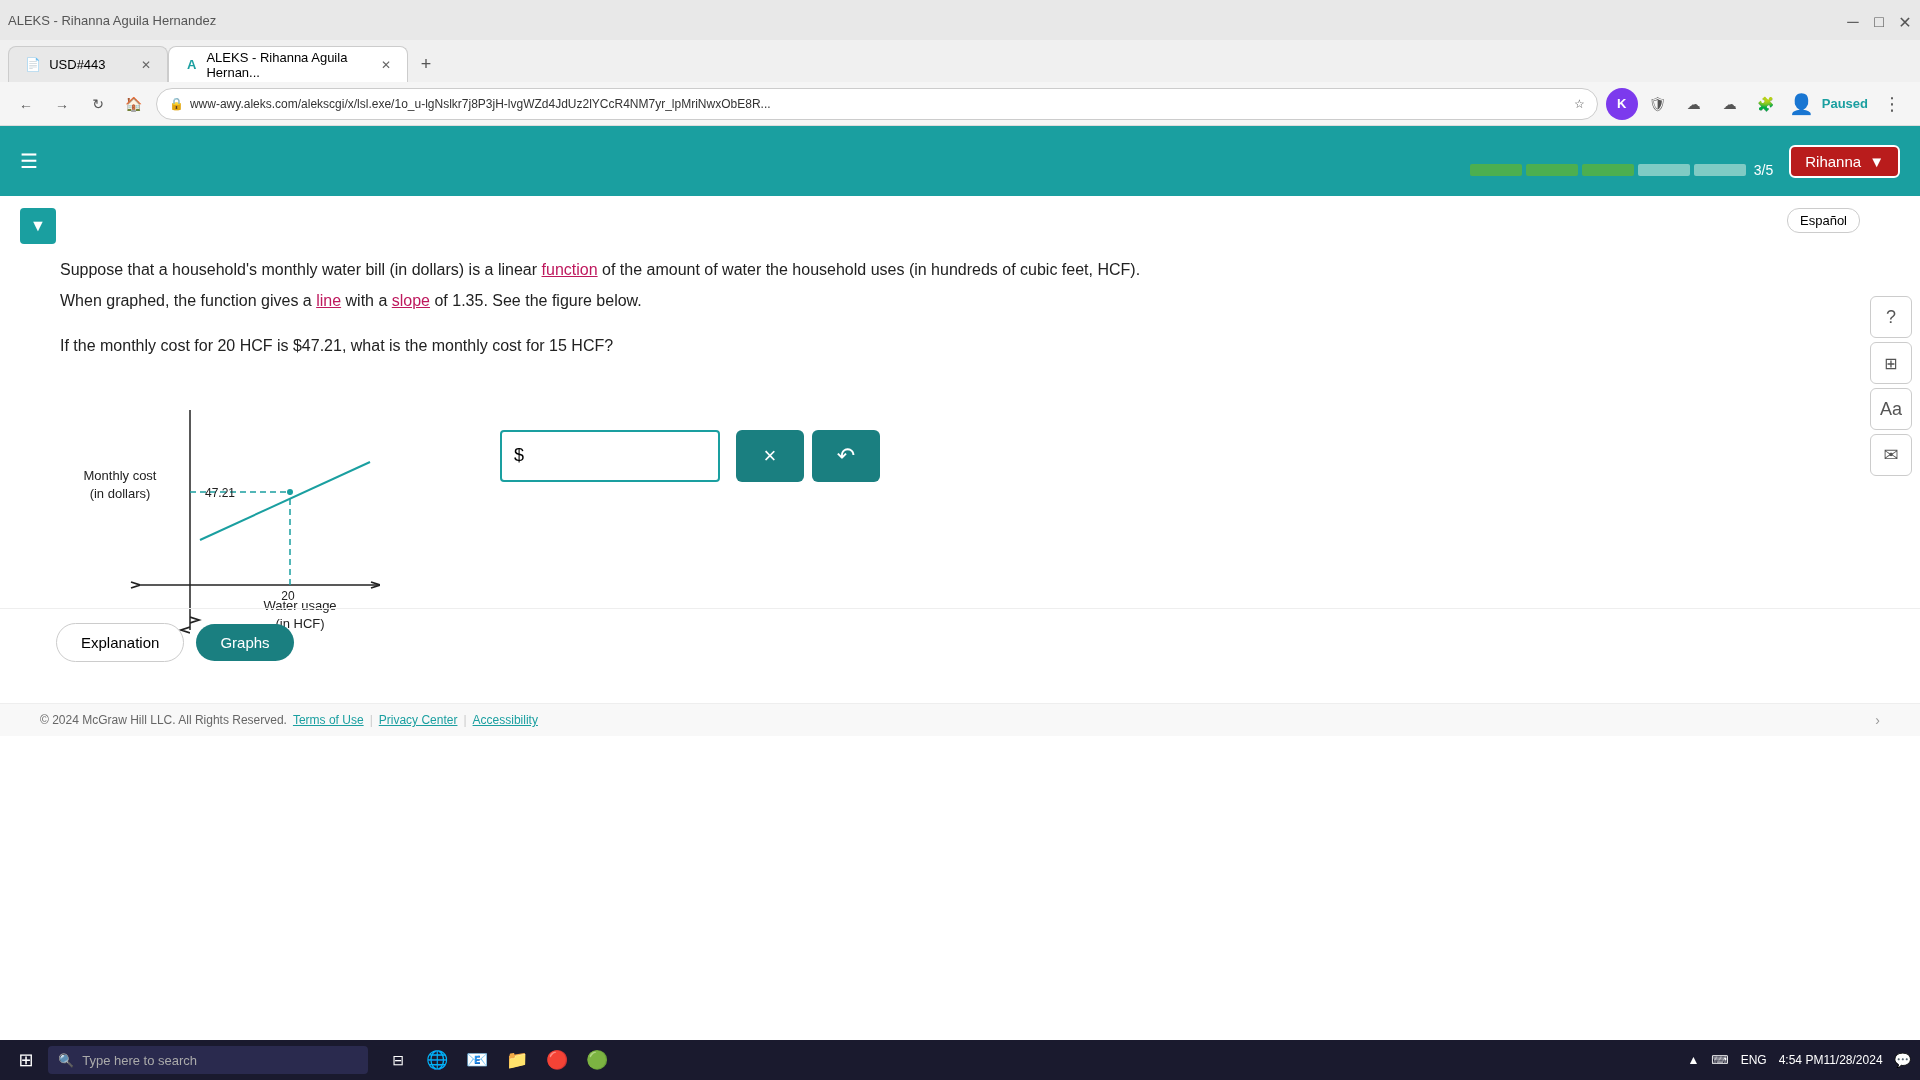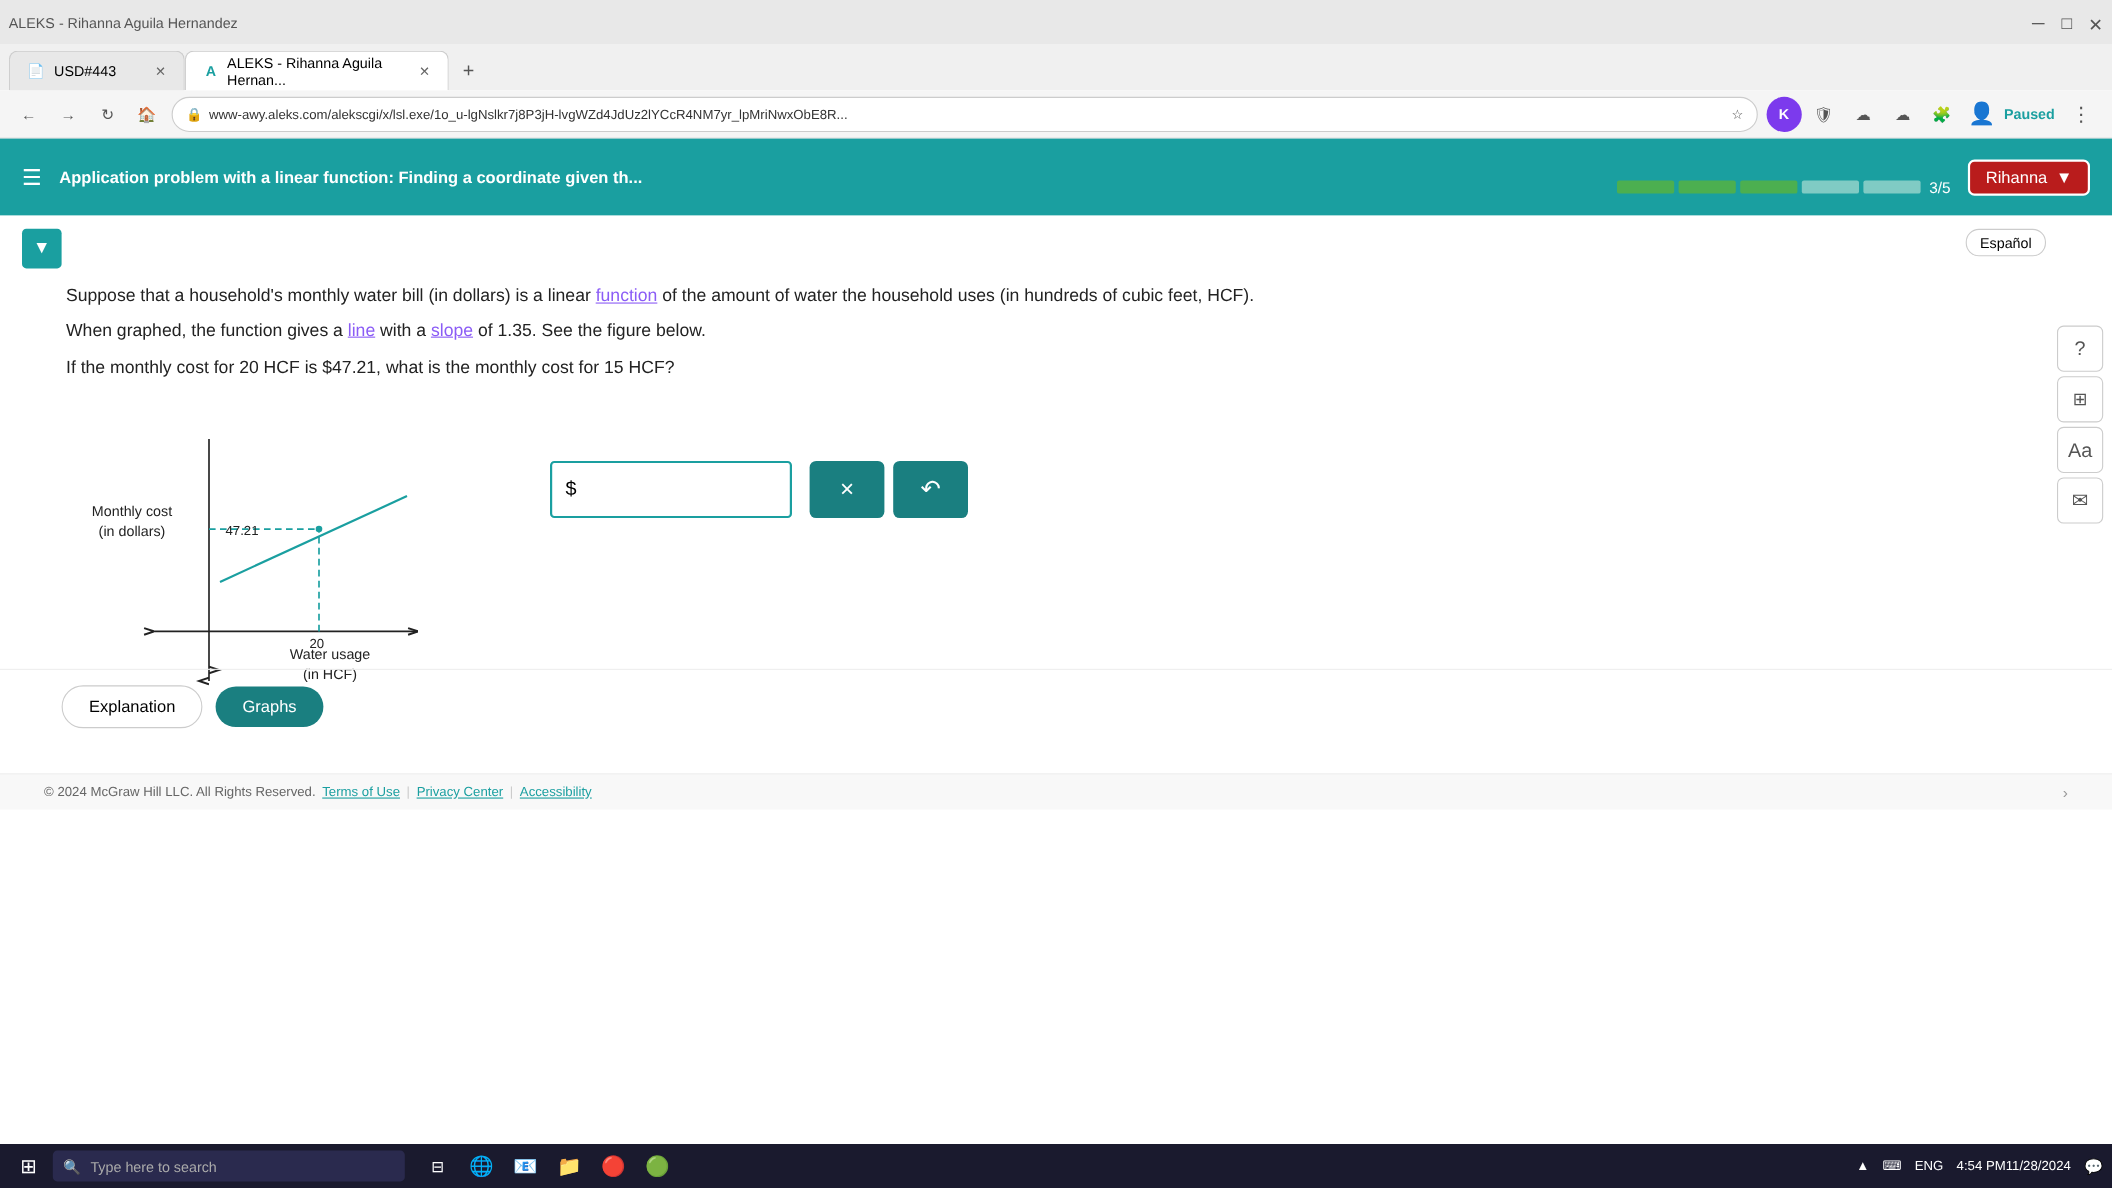--- a/index.html
+++ b/index.html
@@ -32,21 +32,21 @@
     .progress-segment { height: 12px; width: 52px; border-radius: 2px; }
     .progress-count { color: white; font-size: 14px; margin-left: 4px; }
     .user-btn { background: #b91c1c; border: 2px solid white; border-radius: 6px; color: white; padding: 6px 14px; font-size: 15px; cursor: pointer; display: flex; align-items: center; gap: 8px; }
 
     
     .content-area { background: #fff; padding: 0; position: relative; }
     .collapse-btn { position: absolute; left: 20px; top: 12px; width: 36px; height: 36px; background: #1a9fa0; border-radius: 4px; display: flex; align-items: center; justify-content: center; color: white; cursor: pointer; }
     .espanol-btn { position: absolute; right: 20px; top: 12px; border: 1px solid #ccc; border-radius: 12px; padding: 4px 12px; font-size: 13px; cursor: pointer; background: #fff; }
 
     .problem-text { padding: 60px 60px 20px 60px; font-size: 16px; line-height: 1.7; color: #222; }
-    .problem-text a { color: #8b5cf6; }
+    .problem-text a { color: #be185d; }
 
     .problem-content { display: flex; padding: 0 60px; gap: 60px; align-items: flex-start; margin-top: 10px; }
 
     
     .graph-area { position: relative; width: 380px; height: 280px; }
 
     
     .answer-area { display: flex; flex-direction: column; gap: 16px; margin-top: 40px; }
     .answer-input-row { display: flex; gap: 16px; align-items: center; }
     .dollar-input { border: 2px solid #1a9fa0; border-radius: 4px; padding: 8px 12px; font-size: 18px; width: 220px; height: 52px; display: flex; align-items: center; gap: 4px; }
@@ -119,21 +119,20 @@
     <button class="nav-icon-btn" style="font-size:20px;">👤</button>
     <span style="font-size:13px;color:#1a9fa0;font-weight:bold;margin-right:4px;">Paused</span>
     <button class="nav-icon-btn" style="font-size:18px;">⋮</button>
   </div>
 </div>
 
 <div class="aleks-header">
   <div class="aleks-header-left">
     <button class="hamburger">☰</button>
     <div class="aleks-title-block">
-      <div class="aleks-problem-title">Application problem with a linear function: Finding a coordinate given th...</div>
     </div>
   </div>
   <div class="aleks-header-right">
     <div class="progress-bar-container">
       <div class="progress-segment" style="background:#4caf50;"></div>
       <div class="progress-segment" style="background:#4caf50;"></div>
       <div class="progress-segment" style="background:#4caf50;"></div>
       <div class="progress-segment" style="background:#80cbc4;"></div>
       <div class="progress-segment" style="background:#80cbc4;"></div>
       <span class="progress-count">3/5</span>
@@ -153,21 +152,21 @@
 
   <button class="espanol-btn" style="position:absolute;right:60px;top:12px;">Español</button>
 
   <div class="problem-text">
     <p>
       Suppose that a household's monthly water bill (in dollars) is a linear <a href="#">function</a> of the amount of water the household uses (in hundreds of cubic feet, HCF).
     </p>
     <p style="margin-top:4px;">
       When graphed, the function gives a <a href="#">line</a> with a <a href="#">slope</a> of 1.35. See the figure below.
     </p>
-    <p style="margin-top:7px;">
+    <p style="margin-top:18px;">
       If the monthly cost for 20 HCF is $47.21, what is the monthly cost for 15 HCF?
     </p>
   </div>
 
   <div class="problem-content">
 
     <div class="graph-area">
       <svg class="graph-svg" viewBox="0 0 380 280">
 
         <line x1="130" y1="20" x2="130" y2="230" stroke="#222" stroke-width="1.5" marker-end="url(#arrowup)"></line>

